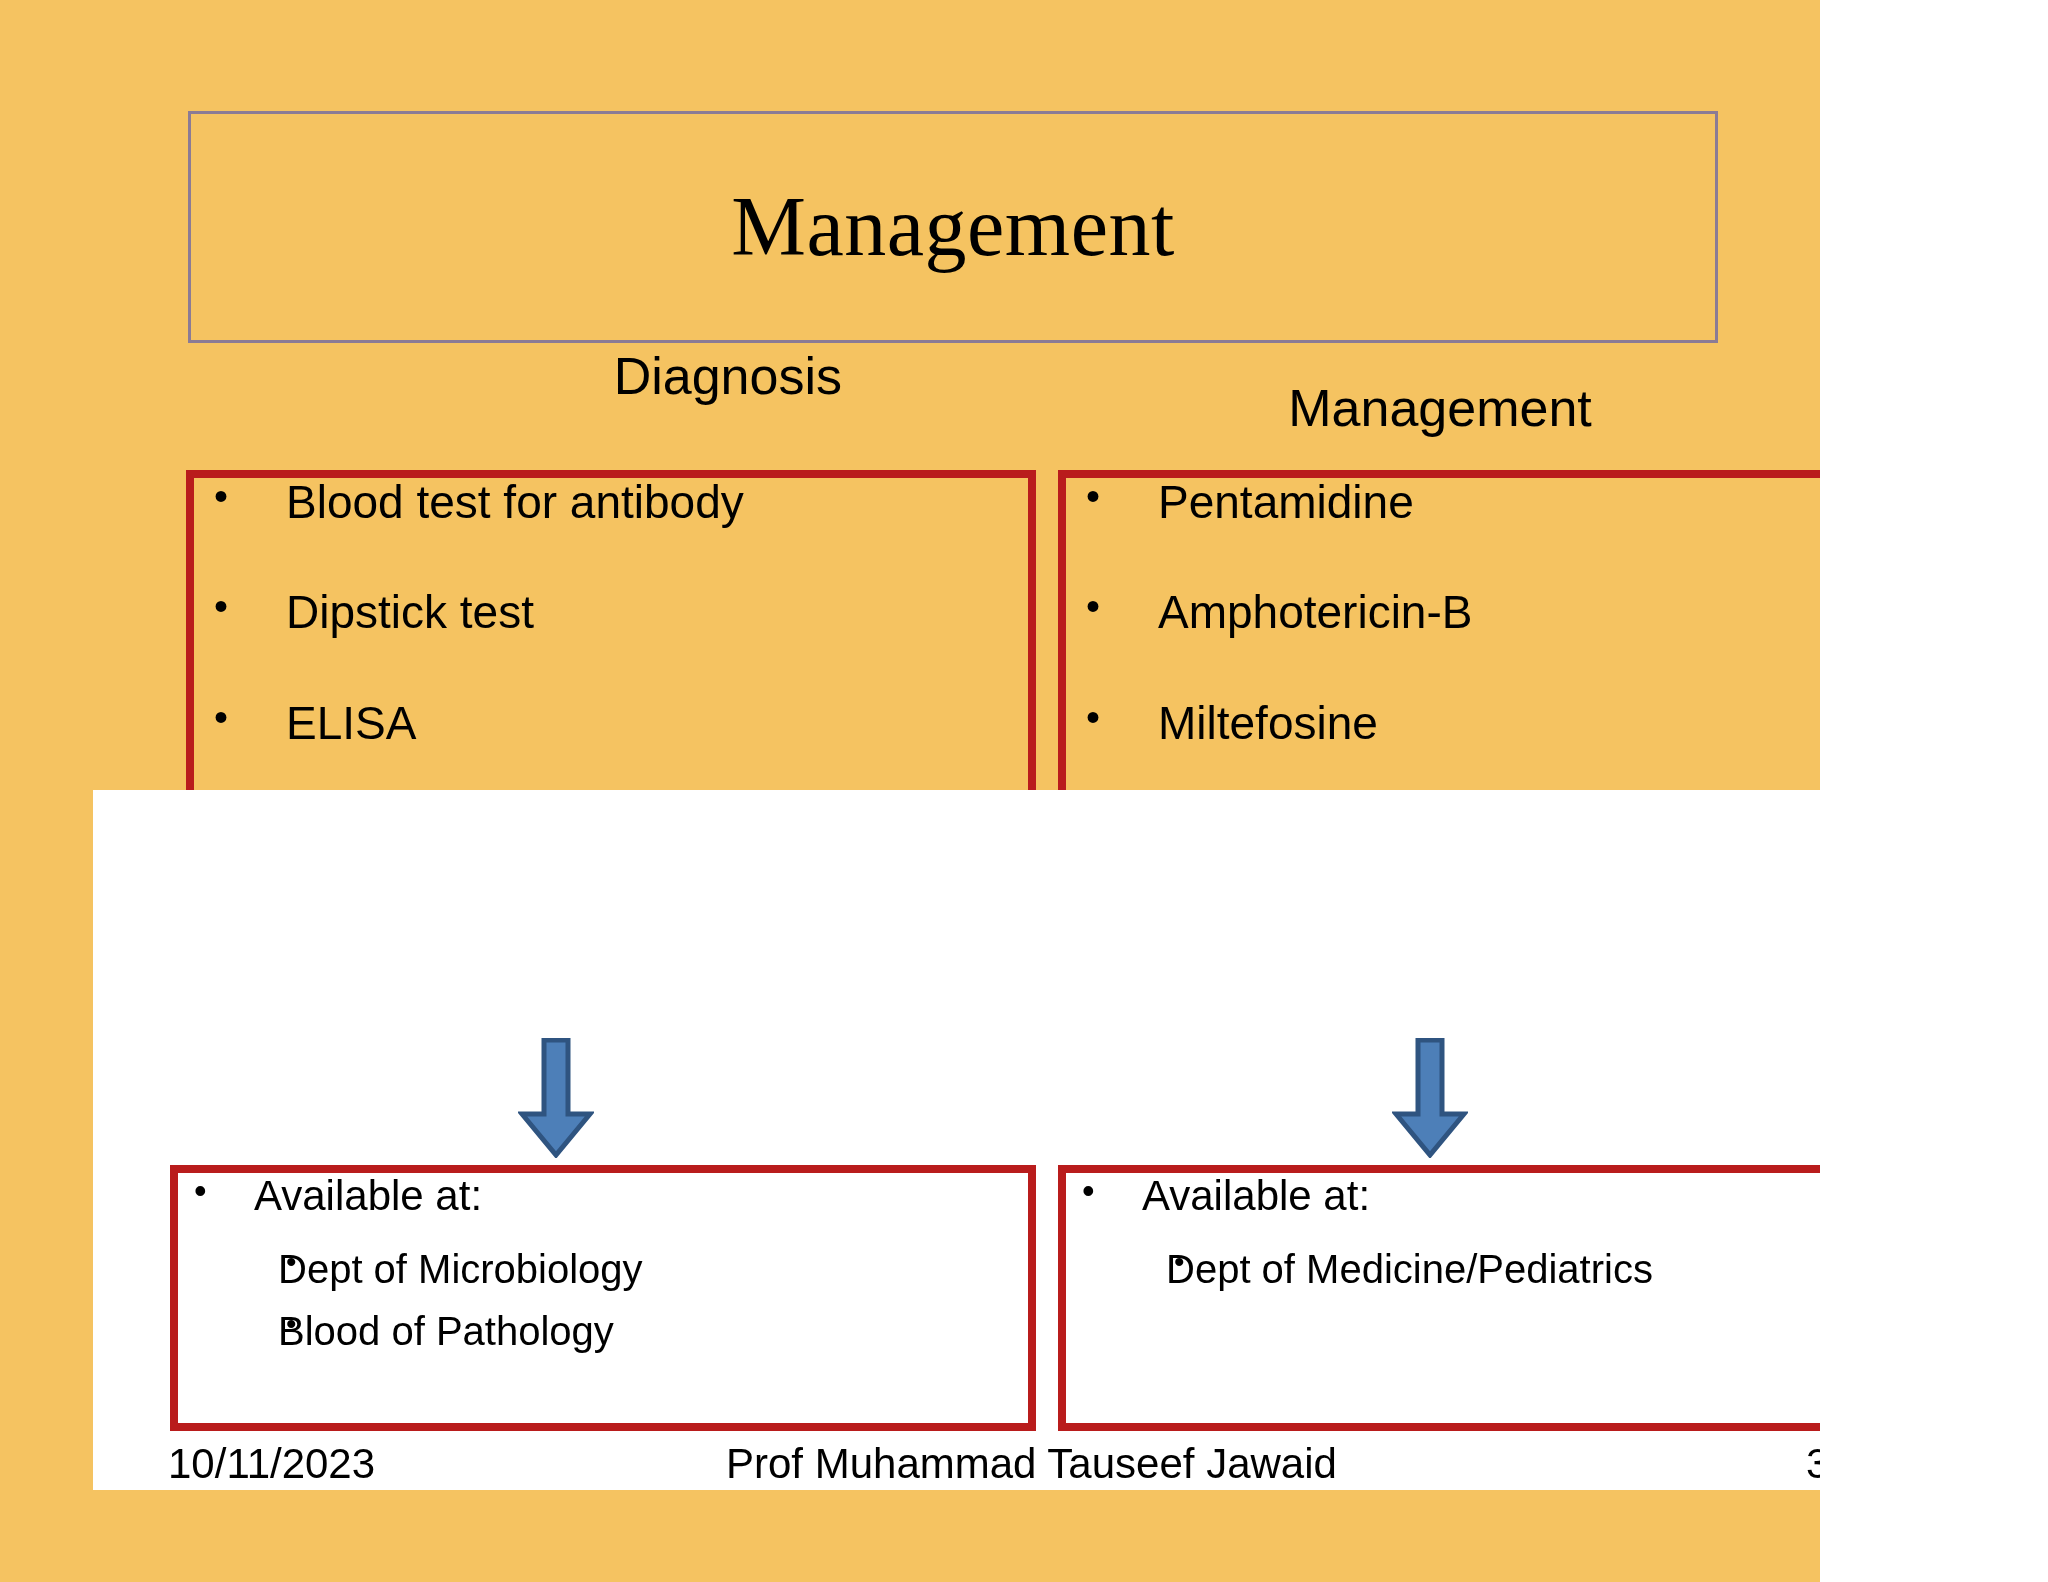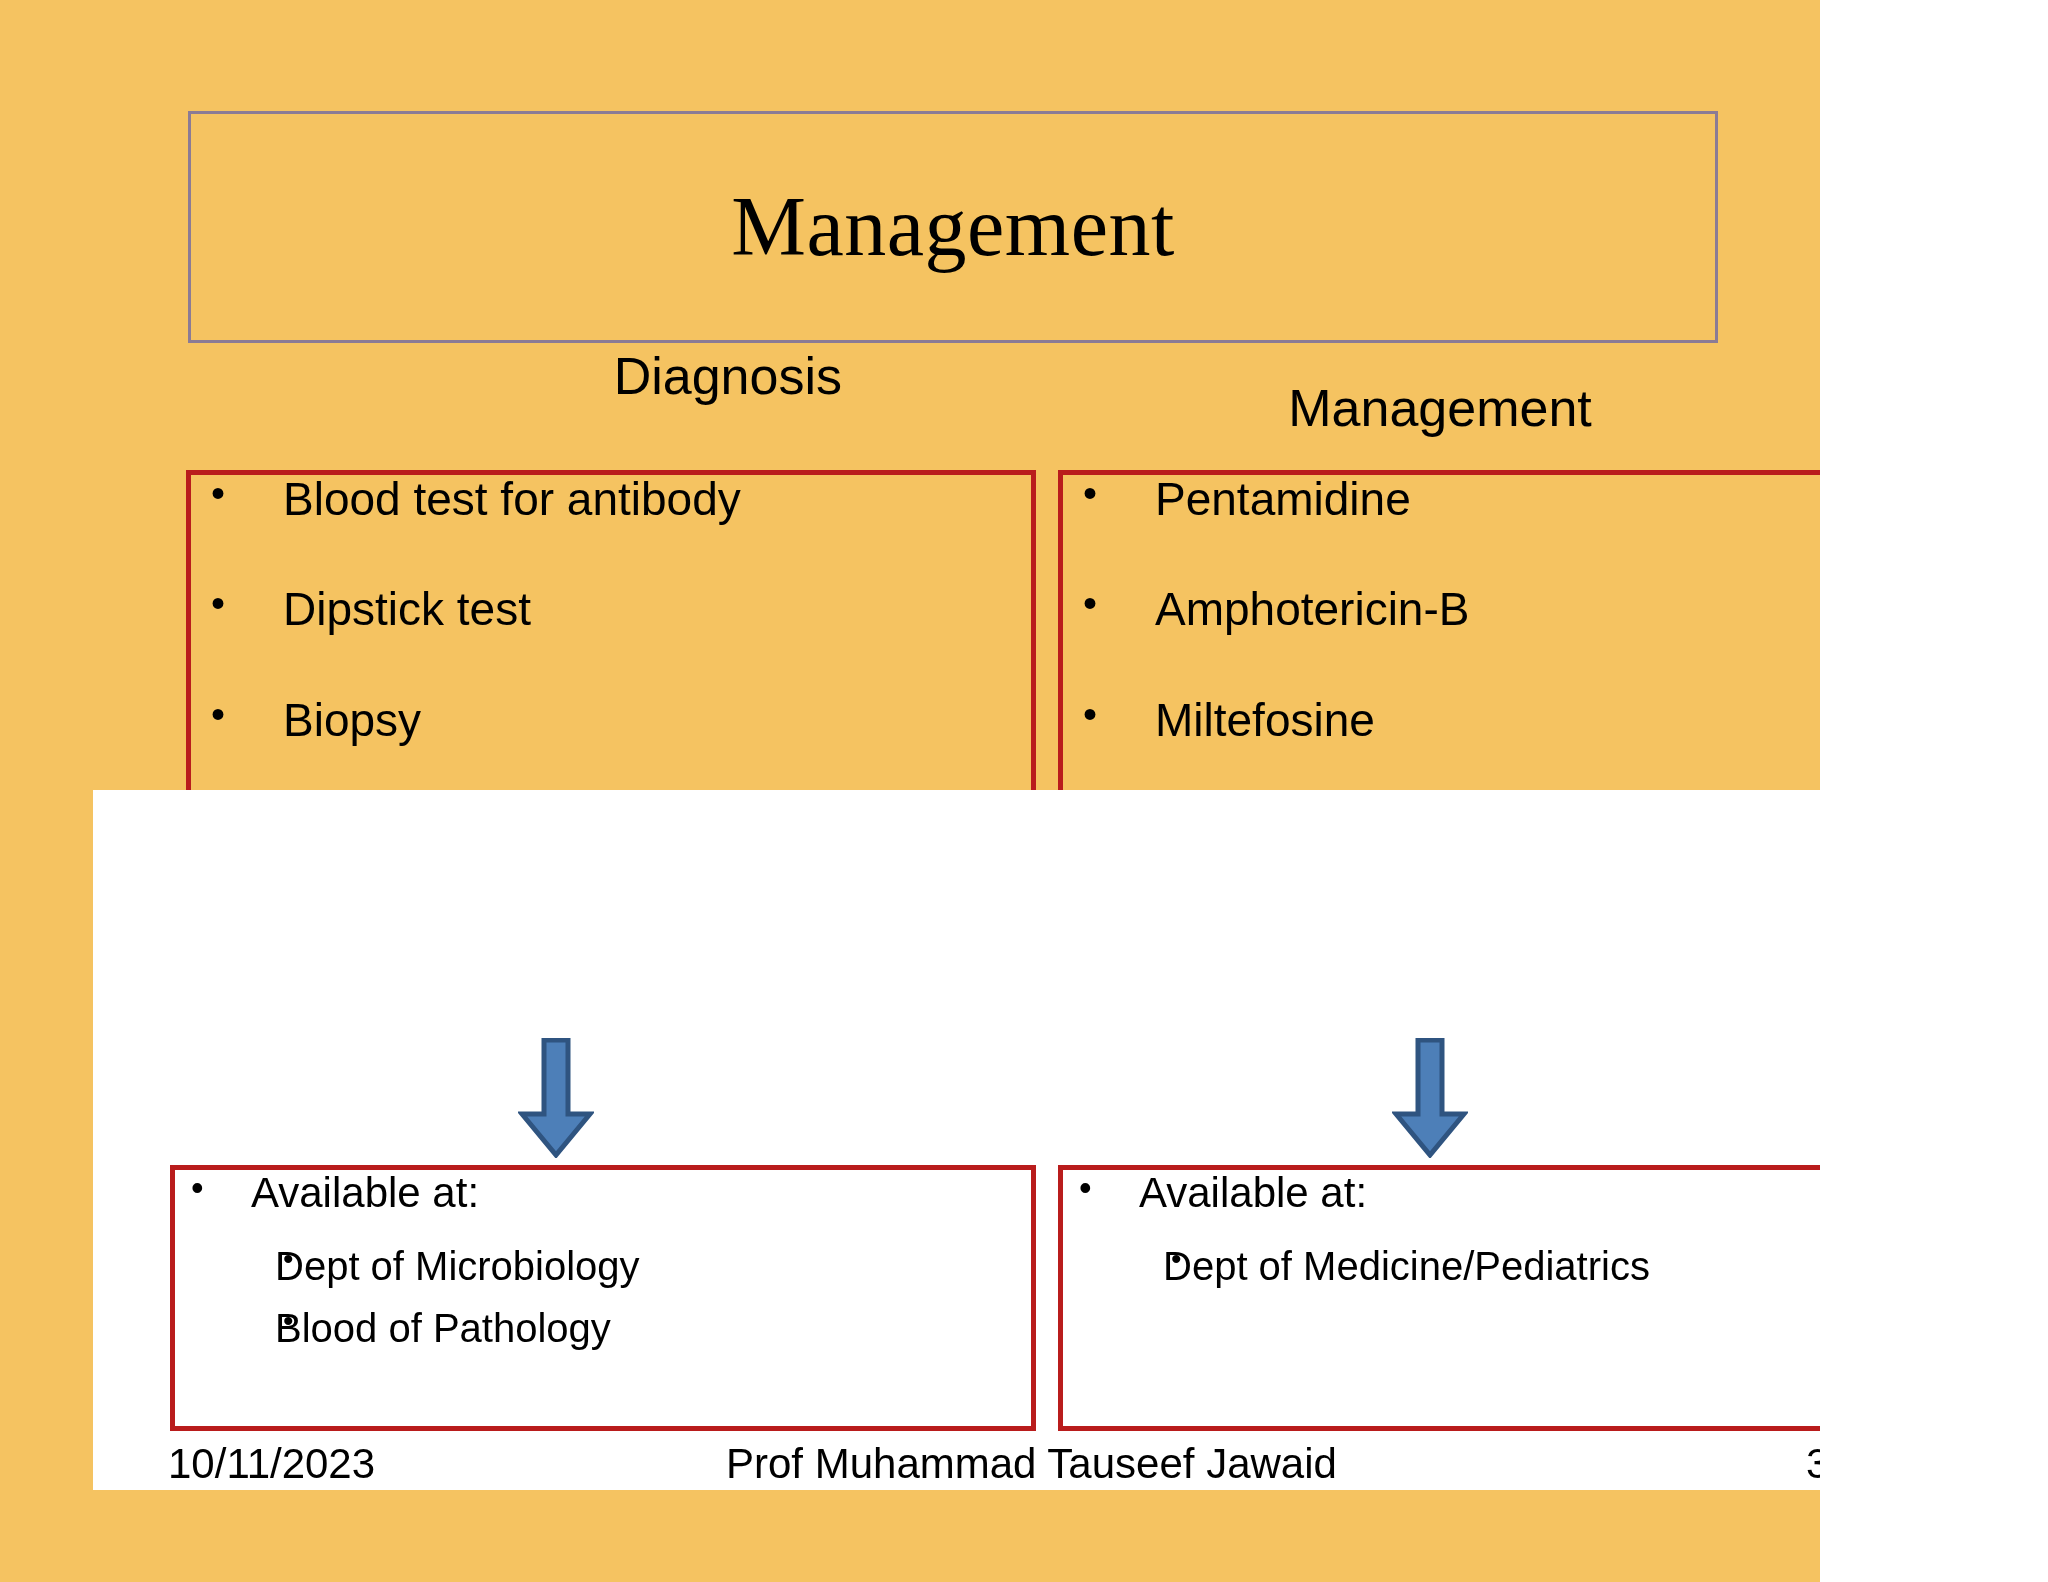--- a/index.html
+++ b/index.html
@@ -53,21 +53,21 @@
   #heading-management {
     left: 1060px;
     top: 378px;
     width: 760px;
     text-align: center;
   }
 
   
   .content-box {
     position: absolute;
-    border: 5px solid #b91c1c;
+    border: 8px solid #b91c1c;
     box-sizing: border-box;
   }
   #box-diagnosis {
     left: 186px;
     top: 470px;
     width: 850px;
     height: 580px;
   }
   #box-management {
     left: 1058px;
@@ -203,20 +203,21 @@
     <div id="title-text">Management</div>
   </div>
 
   <div class="col-heading" id="heading-diagnosis">Diagnosis</div>
   <div class="col-heading" id="heading-management">Management</div>
 
   <div class="content-box" id="box-diagnosis">
     <ul class="bullets main-list">
       <li>Blood test for antibody</li>
       <li>Dipstick test</li>
+      <li>ELISA</li>
       <li>Biopsy</li>
     </ul>
   </div>
 
   <div class="content-box" id="box-management">
     <ul class="bullets main-list">
       <li>Pentamidine</li>
       <li>Amphotericin-B</li>
       <li>Miltefosine</li>
     </ul>

